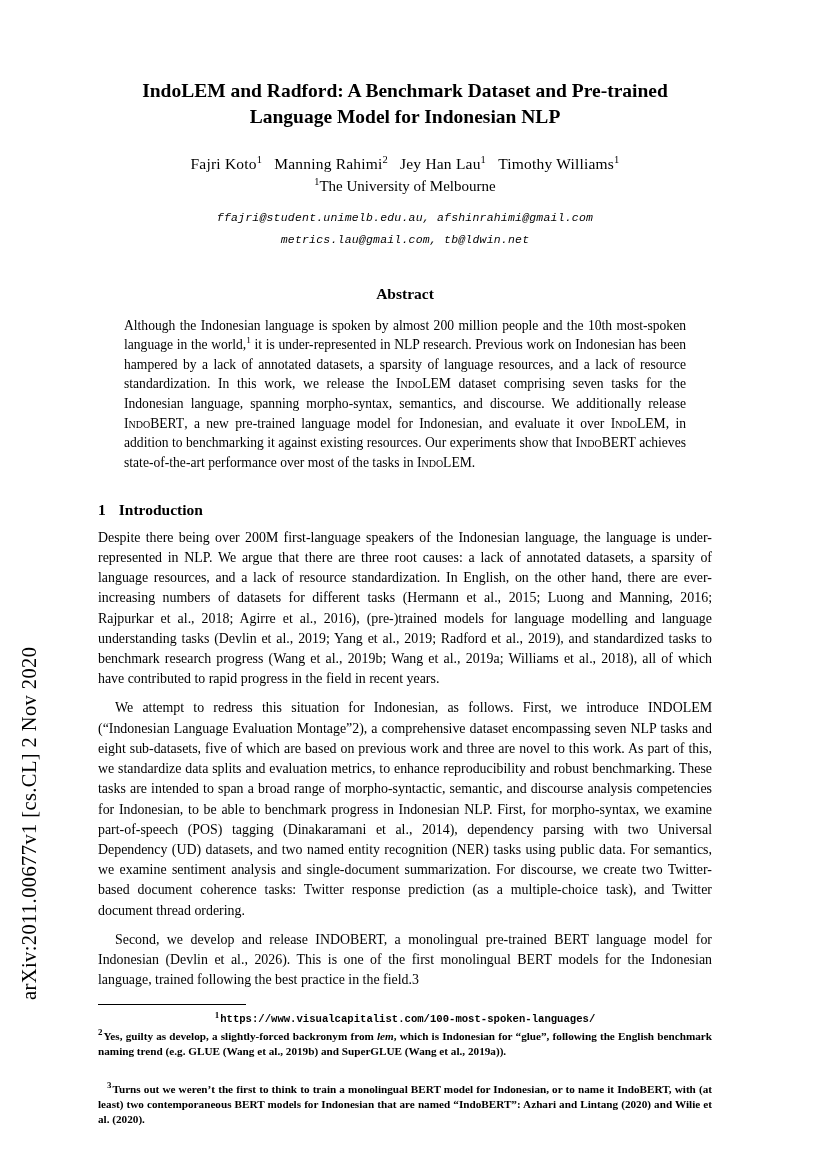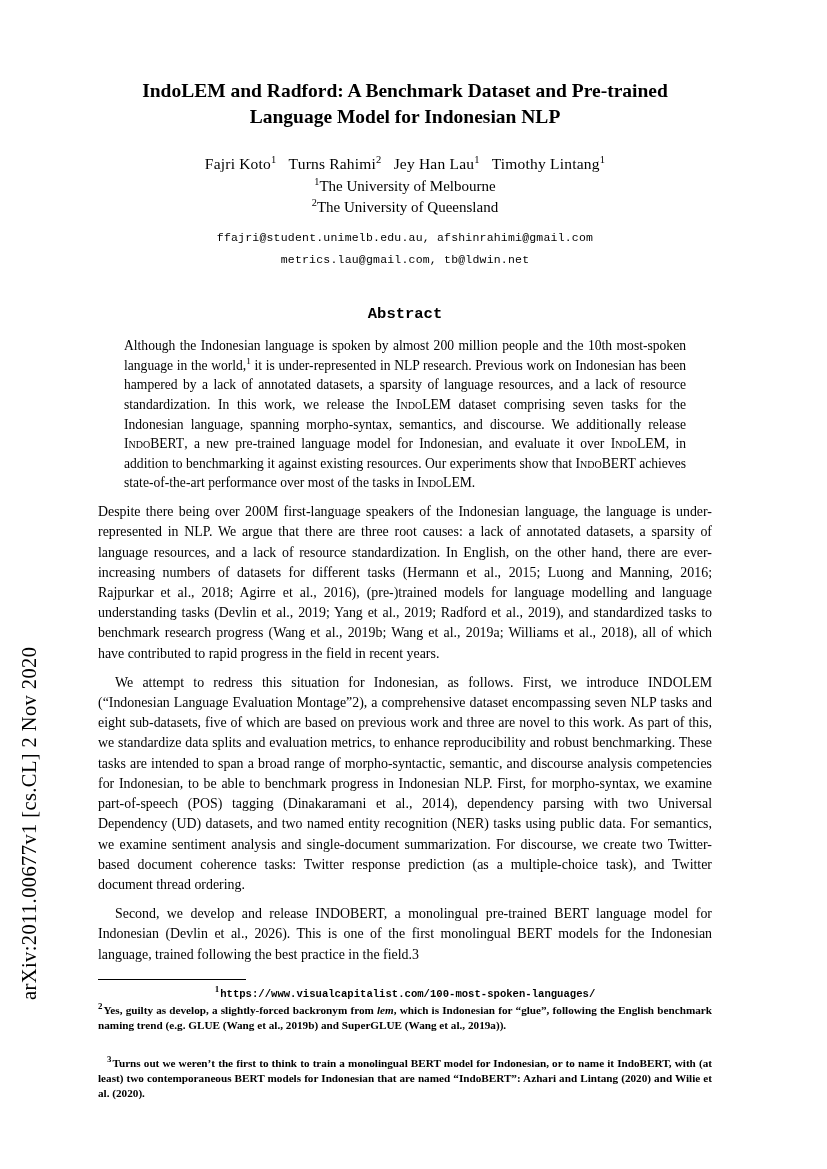--- a/index.html
+++ b/index.html
@@ -61,27 +61,27 @@
     line-height: 1.36;
     margin-top: 3px;
   }
   .emails {
     text-align: center;
     font-family: "Liberation Mono", monospace;
     font-size: 11.5px;
     line-height: 1.9;
     margin-top: 10px;
     letter-spacing: 0.2px;
+    font-style: italic;
   }
   .abstract-head {
     text-align: center;
     font-weight: bold;
     font-size: 15.5px;
     margin-top: 34px;
-    font-family: Liberation Mono, monospace;
   }
   .abstract-body {
     margin: 13px 26px 0 26px;
     font-size: 13.6px;
     line-height: 1.445;
     text-align: justify;
     text-justify: inter-word;
   }
   .section-head {
     font-weight: bold;
@@ -123,41 +123,43 @@
 <div class="page">
 
   <div class="arxiv-stamp">arXiv:2011.00677v1  [cs.CL]  2 Nov 2020</div>
 
   <div class="content">
 
     <div class="title">IndoLEM and Radford: A Benchmark Dataset and Pre-trained Language Model for Indonesian NLP</div>
 
     <div class="authors">
       <span class="au"><span>Fajri Koto</span><sup>1</sup></span>
-      <span class="au"><span>Turns Rahimi</span><sup>2</sup></span>
+      <span class="au"><span>Manning Rahimi</span><sup>2</sup></span>
       <span class="au"><span>Jey Han Lau</span><sup>1</sup></span>
-      <span class="au"><span>Timothy Lintang</span><sup>1</sup></span>
+      <span class="au"><span>Timothy Williams</span><sup>1</sup></span>
     </div>
 
     <div class="affil">
       <div><sup>1</sup><span>The University of Melbourne</span></div>
-      <div><sup>2</sup><span>The University of Queensland</span></div>
     </div>
 
     <div class="emails">
       <div>ffajri@student.unimelb.edu.au, afshinrahimi@gmail.com</div>
       <div>metrics.lau@gmail.com, tb@ldwin.net</div>
     </div>
 
     <div class="abstract-head">Abstract</div>
 
     <div class="abstract-body">
       <span>Although the Indonesian language is spoken by almost 200 million people and the 10th most-spoken language in the world,</span><sup>1</sup><span> it is under-represented in NLP research. Previous work on Indonesian has been hampered by a lack of annotated datasets, a sparsity of language resources, and a lack of resource standardization. In this work, we release the </span><span class="sc">IndoLEM</span><span> dataset comprising seven tasks for the Indonesian language, spanning morpho-syntax, semantics, and discourse. We additionally release </span><span class="sc">IndoBERT</span><span>, a new pre-trained language model for Indonesian, and evaluate it over </span><span class="sc">IndoLEM</span><span>, in addition to benchmarking it against existing resources. Our experiments show that </span><span class="sc">IndoBERT</span><span> achieves state-of-the-art performance over most of the tasks in </span><span class="sc">IndoLEM</span><span>.</span>
     </div>
 
+    <div class="section-head">
+      <span class="num">1</span><span>Introduction</span>
+    </div>
 
     <div class="body-p">Despite there being over 200M first-language speakers of the Indonesian language, the language is under-represented in NLP. We argue that there are three root causes: a lack of annotated datasets, a sparsity of language resources, and a lack of resource standardization. In English, on the other hand, there are ever-increasing numbers of datasets for different tasks (Hermann et al., 2015; Luong and Manning, 2016; Rajpurkar et al., 2018; Agirre et al., 2016), (pre-)trained models for language modelling and language understanding tasks (Devlin et al., 2019; Yang et al., 2019; Radford et al., 2019), and standardized tasks to benchmark research progress (Wang et al., 2019b; Wang et al., 2019a; Williams et al., 2018), all of which have contributed to rapid progress in the field in recent years.</div>
     <div class="body-p indent">We attempt to redress this situation for Indonesian, as follows. First, we introduce INDOLEM (“Indonesian Language Evaluation Montage”2), a comprehensive dataset encompassing seven NLP tasks and eight sub-datasets, five of which are based on previous work and three are novel to this work. As part of this, we standardize data splits and evaluation metrics, to enhance reproducibility and robust benchmarking. These tasks are intended to span a broad range of morpho-syntactic, semantic, and discourse analysis competencies for Indonesian, to be able to benchmark progress in Indonesian NLP. First, for morpho-syntax, we examine part-of-speech (POS) tagging (Dinakaramani et al., 2014), dependency parsing with two Universal Dependency (UD) datasets, and two named entity recognition (NER) tasks using public data. For semantics, we examine sentiment analysis and single-document summarization. For discourse, we create two Twitter-based document coherence tasks: Twitter response prediction (as a multiple-choice task), and Twitter document thread ordering.</div>
     <div class="body-p indent">Second, we develop and release INDOBERT, a monolingual pre-trained BERT language model for Indonesian (Devlin et al., 2026). This is one of the first monolingual BERT models for the Indonesian language, trained following the best practice in the field.3</div>
 
     <div class="footnote-rule"></div>
 
     <div class="footnotes">
       <div class="fn" style="text-align:center;">
         <span class="mark">1</span><span class="mono">https://www.visualcapitalist.com/100-most-spoken-languages/</span>

